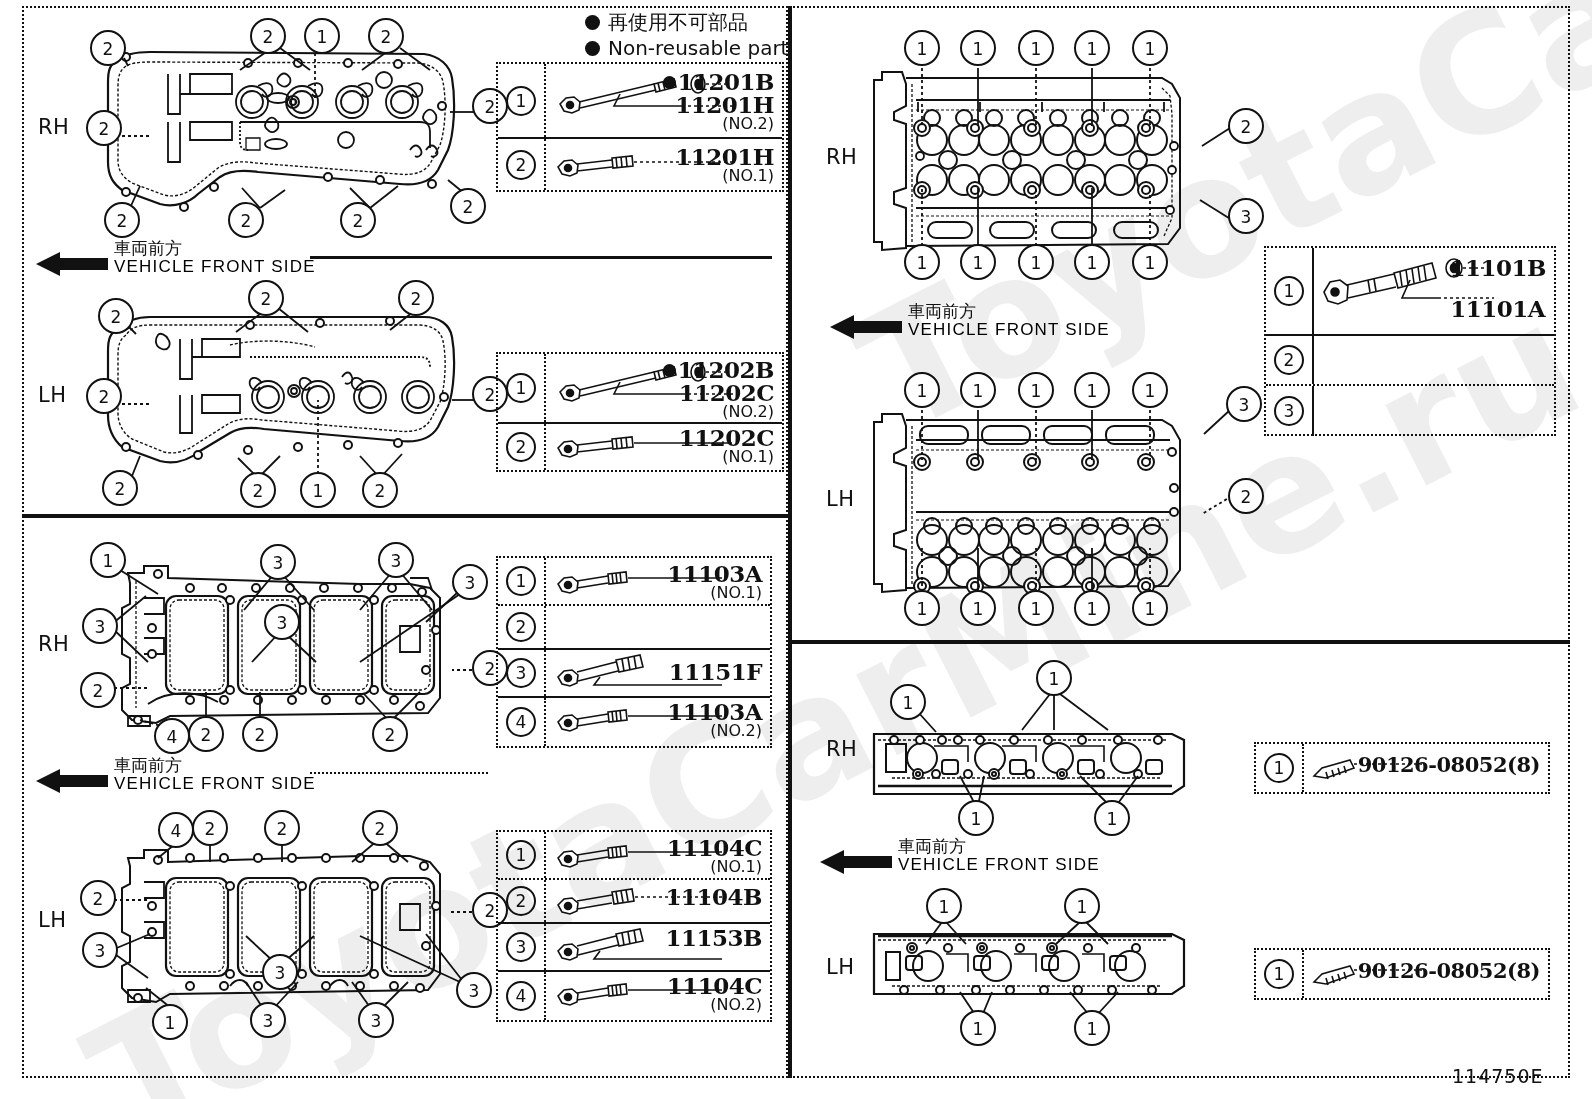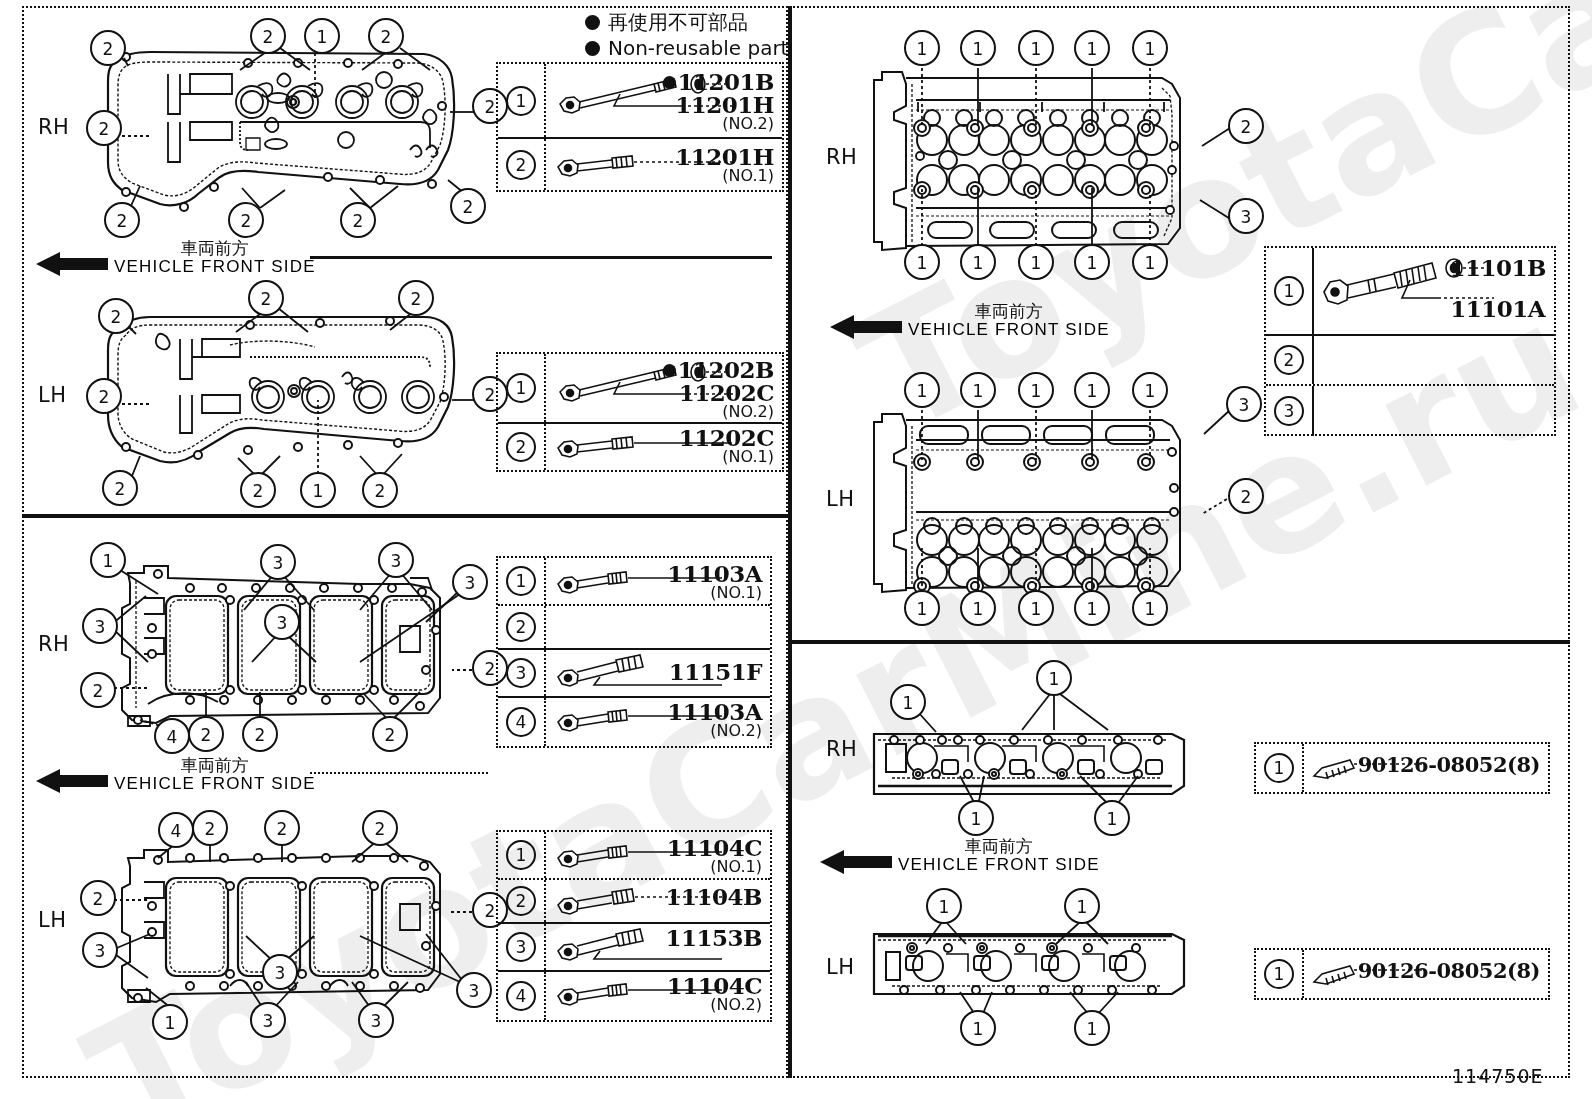--- a/index.html
+++ b/index.html
@@ -48,21 +48,21 @@
     font-size: 21px;
     color: #111;
     letter-spacing: 0.5px;
     z-index: 6;
     font-family: "DejaVu Sans", sans-serif;
   }
 
   
   .frontside { position: absolute; z-index: 6; }
   .fs-arrow { position: absolute; left: 0; top: 12px; width: 72px; height: 24px; }
-  .fs-txt { position: absolute; left: 78px; top: 0; line-height: 1.05; text-align: center; }
+  .fs-txt { position: absolute; left: 78px; top: 0; line-height: 1.05; }
   .fs-jp  { font-size: 17px; color: #111; font-family: "DejaVu Sans", sans-serif; white-space: nowrap;}
   .fs-en  { font-size: 17px; color: #000000; letter-spacing: 1.2px; font-family: Liberation Sans, sans-serif; white-space: nowrap; }
 
   
   .legend { position: absolute; z-index: 6; }
   .legend-row { display: flex; align-items: center; gap: 8px; line-height: 1; margin-bottom: 6px; }
   .dot { width: 15px; height: 15px; border-radius: 50%; background: #111; flex: 0 0 auto; }
   .legend-jp { font-size: 20px; color: #111; font-family: "DejaVu Sans", sans-serif; }
   .legend-en { font-size: 20px; color: #111; font-family: "DejaVu Sans", sans-serif; }
 

